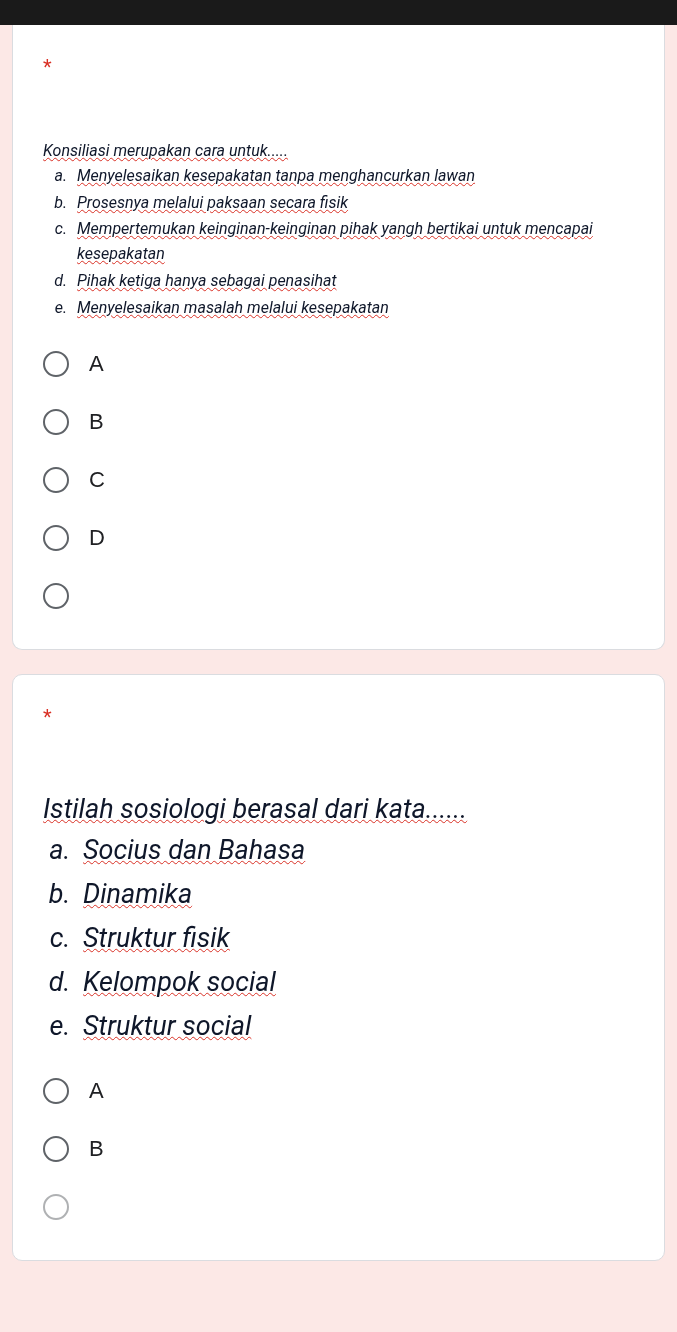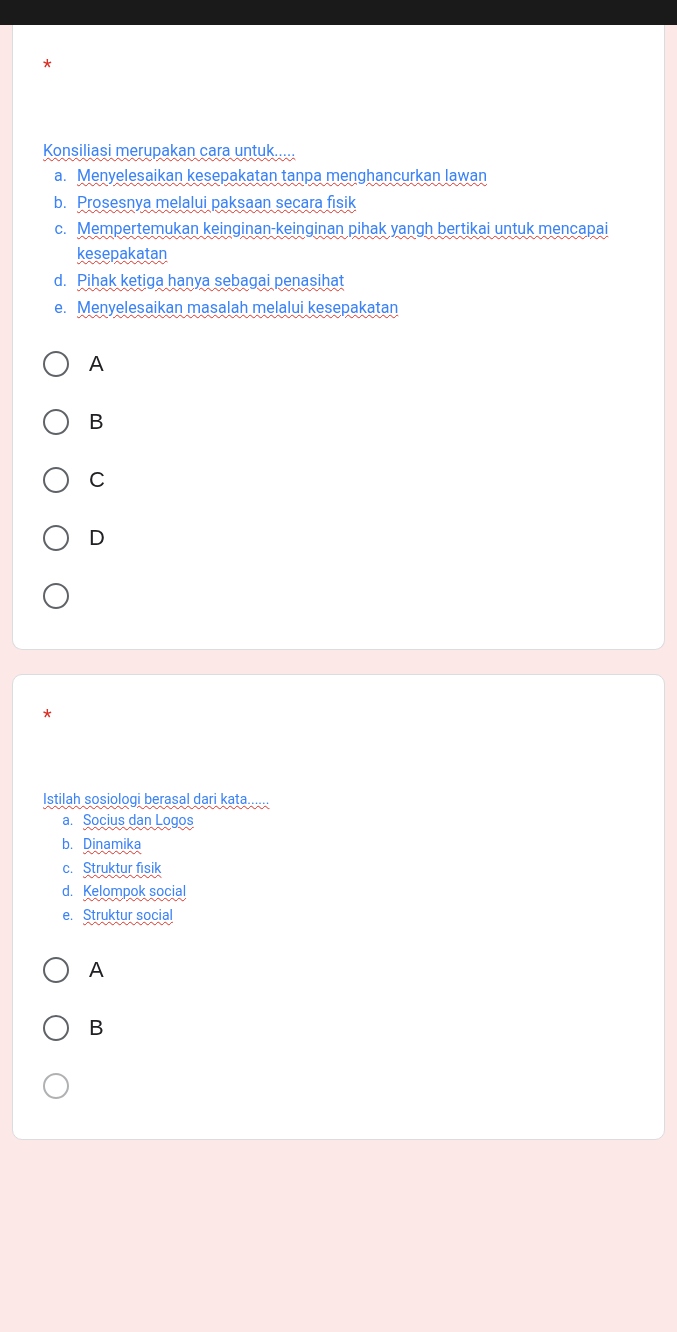--- a/index.html
+++ b/index.html
@@ -23,40 +23,41 @@
   .card.first { margin-top: 0; border-top-left-radius: 0; border-top-right-radius: 0; border-top: none; }
   .asterisk {
     color: #d93025;
     font-size: 20px;
     font-weight: 400;
     margin-bottom: 60px;
     display: block;
   }
   .qtext {
     font-size: 16px;
-    color: #3b82f6;
+    color: #0f172a;
     line-height: 1.55;
     margin-bottom: 30px;
+    font-style: italic;
   }
   .qtext .stem,
   .qtext .wavy {
     text-decoration-line: underline;
     text-decoration-style: wavy;
     text-decoration-color: #d93025;
     text-decoration-thickness: 1px;
   }
   .qtext ol {
     list-style-type: lower-alpha;
     padding-left: 28px;
   }
   .qtext ol li {
     padding-left: 6px;
     margin-bottom: 2px;
   }
-  .qtext.large { font-size: 14px; line-height: 1.55; }
+  .qtext.large { font-size: 27px; line-height: 1.55; }
   .qtext.large ol { padding-left: 34px; }
   .options { display: flex; flex-direction: column; gap: 32px; }
   .option {
     display: flex;
     align-items: center;
     cursor: pointer;
   }
   .radio {
     width: 26px;
     height: 26px;
@@ -112,21 +113,21 @@
     </div>
   </div>
 </div>
 
 <div class="card">
   <span class="asterisk">*</span>
 
   <div class="qtext large">
     <span class="stem">Istilah sosiologi berasal dari kata......</span>
     <ol>
-      <li><span class="wavy">Socius dan Logos</span></li>
+      <li><span class="wavy">Socius dan Bahasa</span></li>
       <li><span class="wavy">Dinamika</span></li>
       <li><span class="wavy">Struktur fisik</span></li>
       <li><span class="wavy">Kelompok social</span></li>
       <li><span class="wavy">Struktur social</span></li>
     </ol>
   </div>
 
   <div class="options">
     <div class="option">
       <span class="radio"></span>

